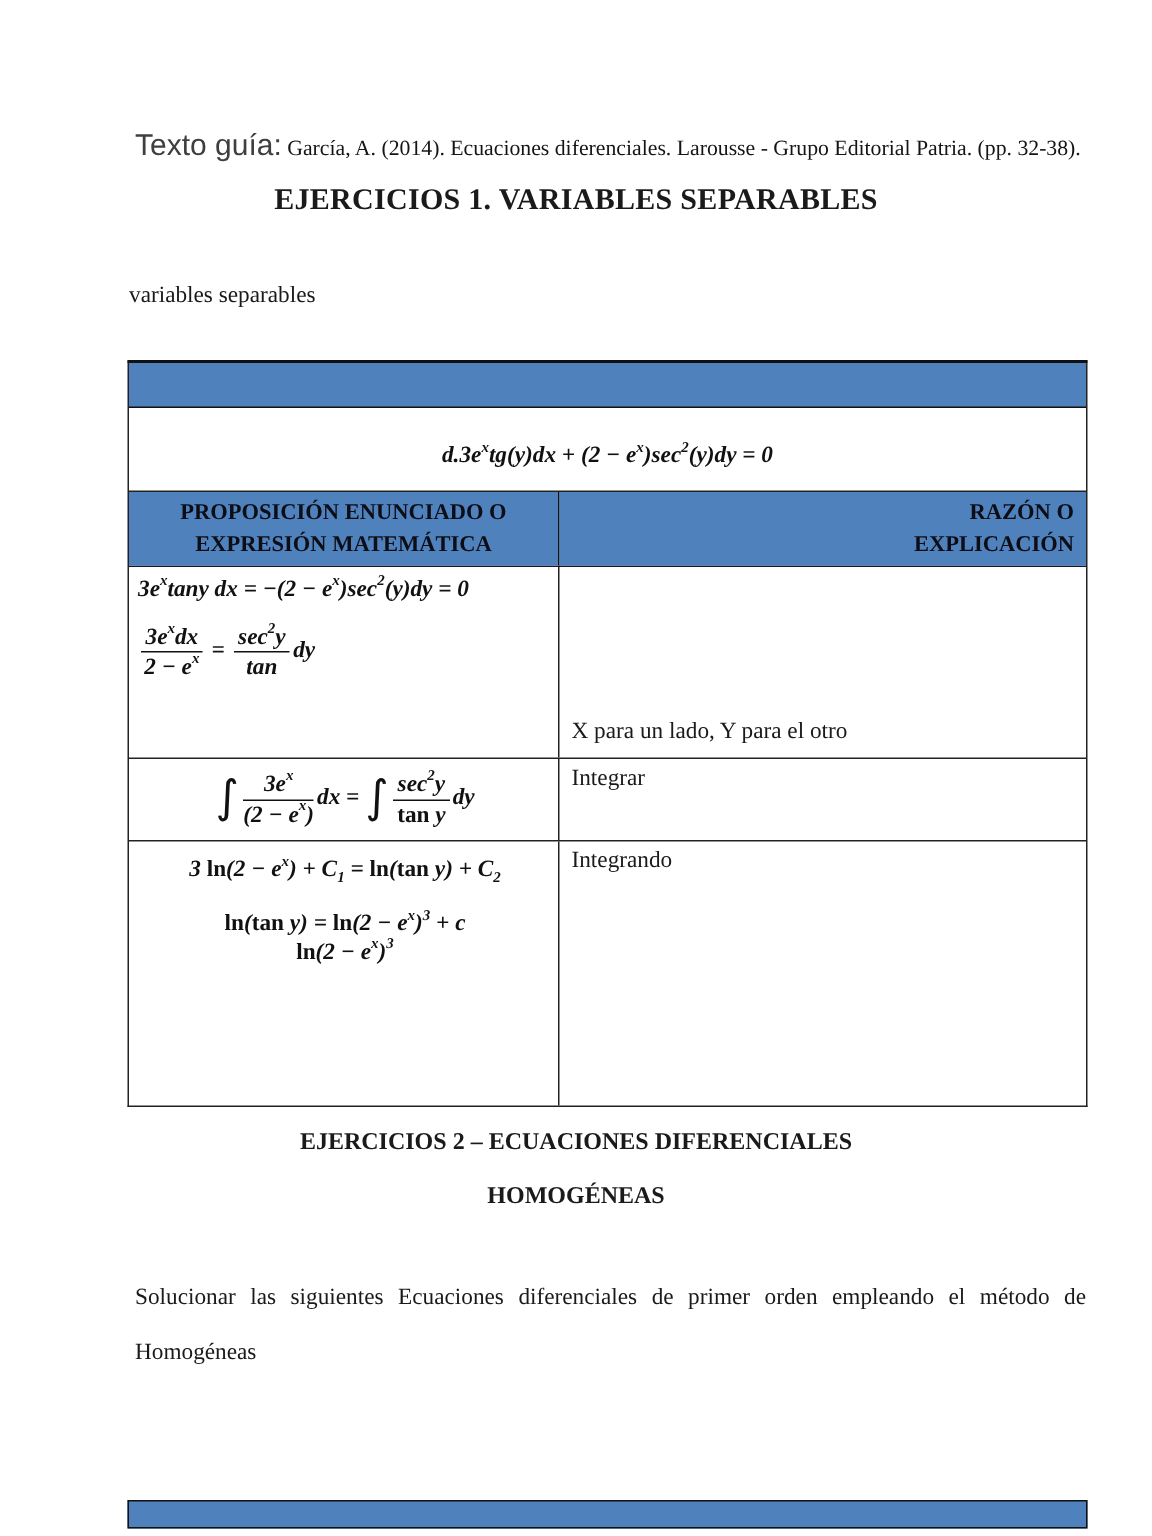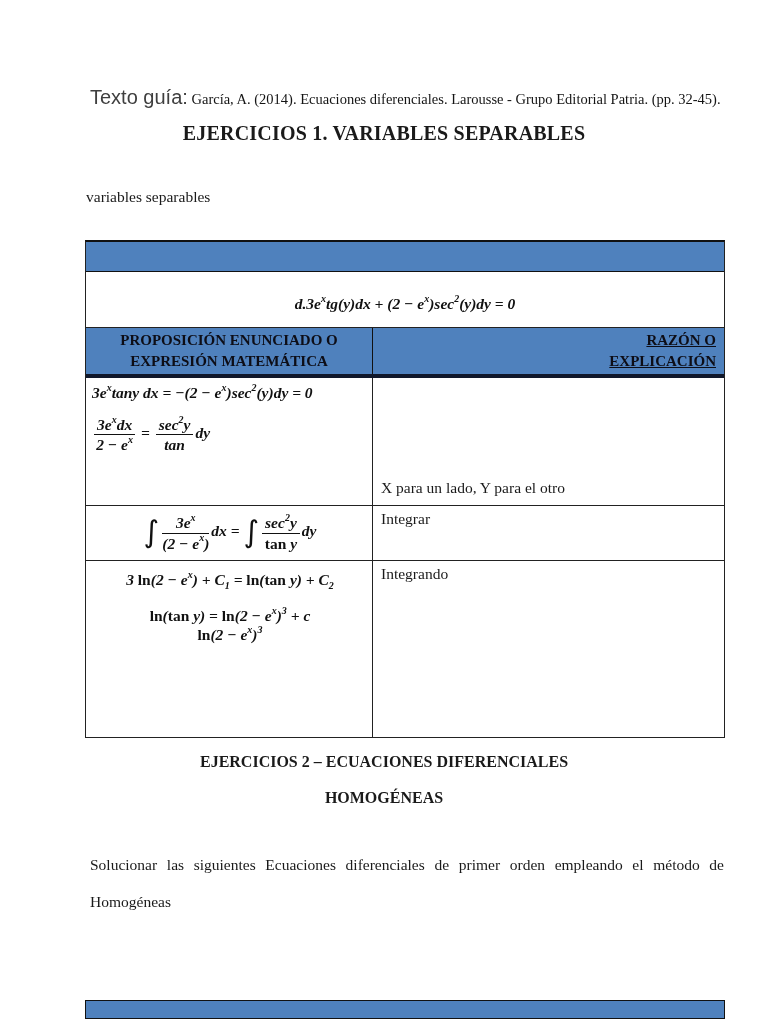--- a/index.html
+++ b/index.html
@@ -41,32 +41,32 @@
     position:absolute; top:240px; left:85px; width:640px;
     border:1px solid #222; border-top:2px solid #111;
     background:#fff;
   }
   .t-topbar { height:30px; background:var(--blue); border-bottom:1.5px solid #111; }
   .t-eqrow {
     height:56px; border-bottom:1px solid #222;
     display:flex; align-items:flex-end; justify-content:center;
     padding-bottom:14px;
   }
-  .t-head { display:flex; height:50px; border-bottom:4px solid #0f172a; }
+  .t-head { display:flex; height:50px; border-bottom:1px solid #0f172a; }
   .t-head-left {
     width:287px; background:var(--blue); border-right:1.5px solid #111;
     display:flex; align-items:center; justify-content:center; text-align:center;
     font-weight:bold; font-size:15px; color:#0d0d16; padding:2px 14px; line-height:21px;
   }
   .t-head-right {
     flex:1; background:var(--blue);
     display:flex; align-items:center; justify-content:flex-end;
     font-weight:bold; font-size:15px; color:#0d0d16; padding-right:8px;
   }
-  .t-head-right .razon { width:125px; text-align:right; line-height:21px;text-decoration:underline; }
+  .t-head-right .razon { width:125px; text-align:right; line-height:21px; }
 
   .t-row { display:flex; border-bottom:1px solid #222; }
   .t-row:last-child { border-bottom:none; }
   .cell-math { width:287px; border-right:1px solid #222; padding:4px 4px 4px 6px; }
   .cell-reason { flex:1; padding:4px 6px 6px 8px; font-size:15.5px; position:relative; }
   .r1 { height:128px; }
   .r2 { height:55px; }
   .r3 { height:176px; }
   .reason-bottom { position:absolute; left:8px; bottom:8px; }
 
@@ -107,21 +107,21 @@
     background:var(--blue); border:1px solid #111;
   }
 </style>
 </head>
 <body>
 
 <div class="page">
 
   <div class="guide-line">
     <span class="guide-label">Texto guía:</span>
-    <span class="guide-cite">García, A. (2014). Ecuaciones diferenciales. Larousse - Grupo Editorial Patria. (pp. 32-45).</span>
+    <span class="guide-cite">García, A. (2014). Ecuaciones diferenciales. Larousse - Grupo Editorial Patria. (pp. 32-38).</span>
   </div>
 
   <div class="title1">EJERCICIOS 1. VARIABLES SEPARABLES</div>
 
   <div class="intro1">
     <div>variables separables</div>
   </div>
 
   <div class="xtable">
     <div class="t-topbar"></div>

